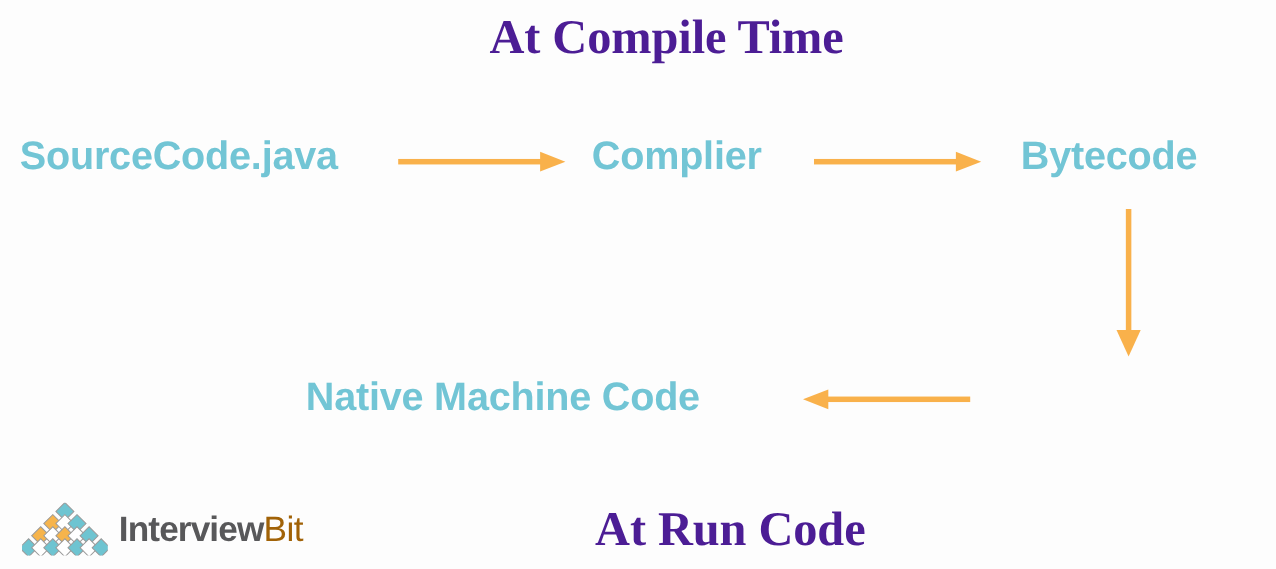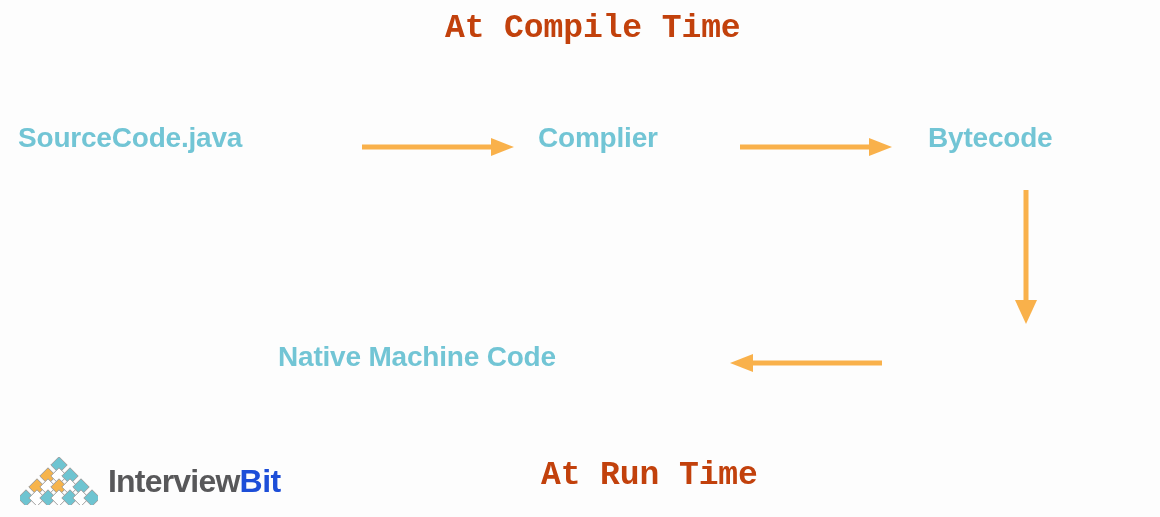--- a/index.html
+++ b/index.html
@@ -19,31 +19,31 @@
     height: 517px;
     background: #fdfdfd;
   }
 
   
   .node {
     position: absolute;
     font-family: "Liberation Sans", sans-serif;
     font-weight: bold;
     color: #72c5d5;
-    font-size: 28px;
+    font-size: 36px;
     line-height: 1;
     white-space: nowrap;
     letter-spacing: -0.2px;
   }
   .phase-label {
     position: absolute;
-    font-family: Liberation Mono, monospace;
+    font-family: Liberation Serif, serif;
     font-weight: bold;
-    color: #c2410c;
-    font-size: 33px;
+    color: #4c1d95;
+    font-size: 44px;
     line-height: 1;
     white-space: nowrap;
     letter-spacing: -0.1px;
   }
 
   
   .t-compile-time { left: 445px;  top: 12px; }
   .t-run-time     { left: 541px;  top: 459px; }
 
   .n-source   { left: 18px;   top: 124px; }
@@ -74,30 +74,30 @@
   }
   #logo-mark { flex: 0 0 auto; }
   #logo-word {
     margin-left: 10px;
     font-family: "Liberation Sans", sans-serif;
     font-size: 32px;
     line-height: 1;
     white-space: nowrap;
   }
   #logo-word .lw-a { color: #58585a; font-weight: bold; letter-spacing: -0.8px; margin-top: 12px; }
-  #logo-word .lw-b { color: #1d4ed8; font-weight: bold; letter-spacing: -0.5px; }
+  #logo-word .lw-b { color: #a16207; font-weight: normal; letter-spacing: -0.5px; }
 </style>
 </head>
 <body>
 
 <div id="stage">
 
   <div class="phase-label t-compile-time">At Compile Time</div>
 
-  <div class="phase-label t-run-time">At Run Time</div>
+  <div class="phase-label t-run-time">At Run Code</div>
 
   <div class="node n-source">SourceCode.java</div>
 
   <div class="node n-compiler">Complier</div>
 
   <div class="node n-bytecode">Bytecode</div>
 
   <div class="node n-native">Native Machine Code</div>
 
 

